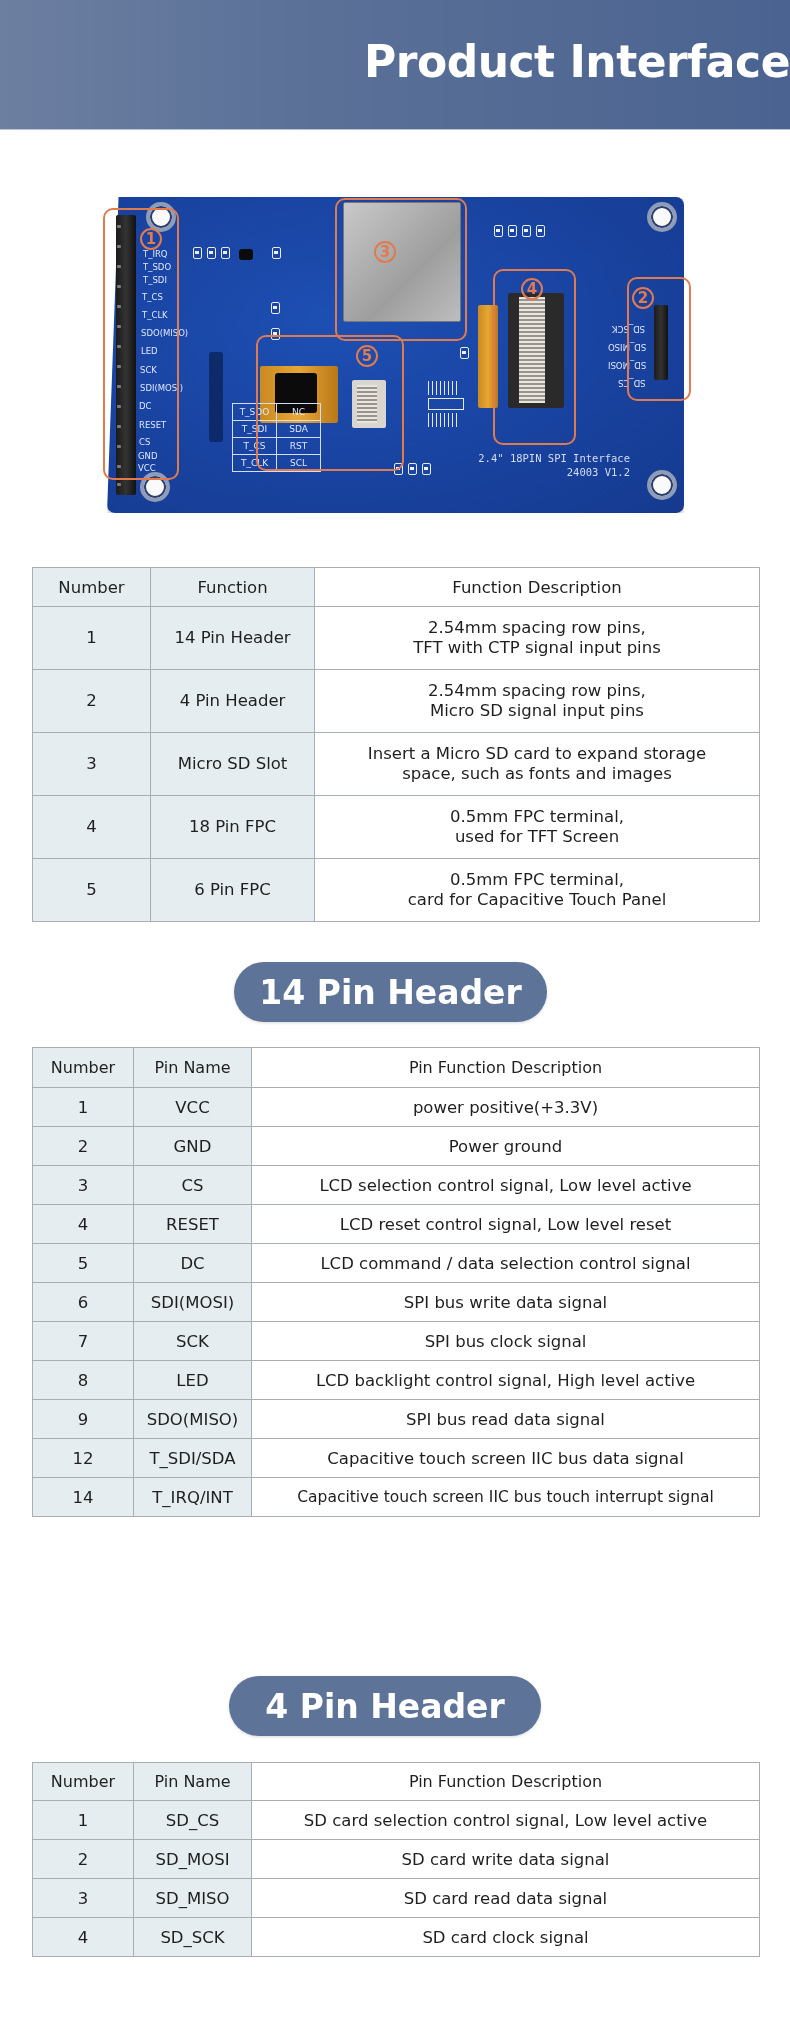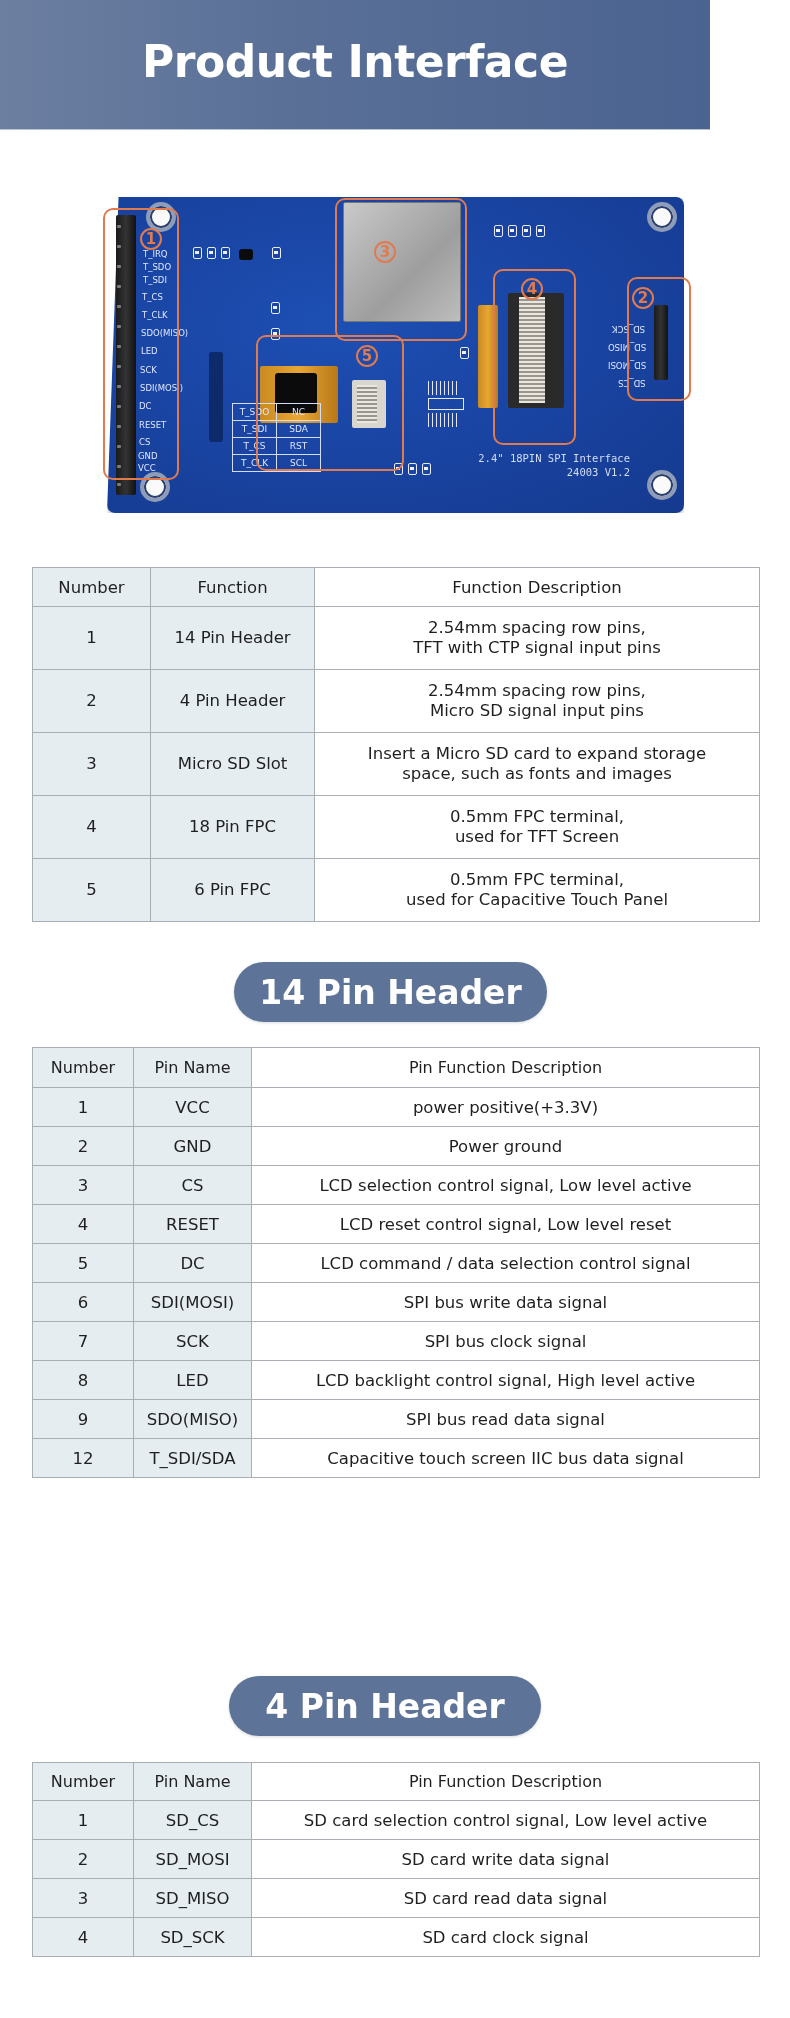--- a/index.html
+++ b/index.html
@@ -1,22 +1,22 @@
 <!DOCTYPE html>
 <html><head>
 <meta charset="utf-8">
 <style>
   * { box-sizing: border-box; margin: 0; padding: 0; }
   html, body { width: 790px; height: 2018px; background: #ffffff; overflow: hidden; }
   body { font-family: "DejaVu Sans", "Liberation Sans", sans-serif; color: #1d1d1d; position: relative; }
 
   .banner {
-    position: absolute; left: 0; top: 0; width: 710px; height: 130px;
+    position: absolute; left: 0; top: 0; width: 790px; height: 130px;
     background: linear-gradient(90deg, #6c7fa1 0%, #5a7097 40%, #4a6390 100%);
-    display: flex; align-items: center; justify-content: center;
+    display: flex; align-items: center; justify-content: flex-end;
     border-bottom: 1px solid #b9c2d0;
   }
   .banner h1 {
     color: #ffffff; font-family: "DejaVu Sans", sans-serif; font-weight: bold;
     font-size: 44px; letter-spacing: -0.5px; margin-top: -6px;
   }
 
   
   .pcb-wrap { position: absolute; left: 0; top: 185px; width: 790px; height: 340px; }
   .pcb {
@@ -257,21 +257,21 @@
     <td class="c-white">
           <span class="desc-line">0.5mm FPC terminal,</span>
           <span class="desc-line">used for TFT Screen</span>
         </td>
   </tr>
   <tr>
     <td class="c-shade">5</td>
     <td class="c-shade">6 Pin FPC</td>
     <td class="c-white">
           <span class="desc-line">0.5mm FPC terminal,</span>
-          <span class="desc-line">used for Capacitive Touch Panel</span>
+          <span class="desc-line">card for Capacitive Touch Panel</span>
         </td>
   </tr>
 </tbody>
   </table>
 
 <div class="pill pill-14">14 Pin Header</div>
 
 <table class="spec t2">
   <colgroup>
       <col style="width:101px">
@@ -327,20 +327,25 @@
   <tr>
         <td class="c-shade">9</td>
         <td class="c-shade">SDO(MISO)</td>
         <td class="c-white">SPI bus read data signal</td>
       </tr>
   <tr>
         <td class="c-shade">12</td>
         <td class="c-shade">T_SDI/SDA</td>
         <td class="c-white">Capacitive touch screen IIC bus data signal</td>
       </tr>
+  <tr>
+        <td class="c-shade">14</td>
+        <td class="c-shade">T_IRQ/INT</td>
+        <td class="c-white" style="font-size:15.5px; white-space:nowrap;">Capacitive touch screen IIC bus touch interrupt signal</td>
+      </tr>
 </tbody>
   </table>
 
 <div class="pill pill-4">4 Pin Header</div>
 
 <table class="spec t3">
   <colgroup>
       <col style="width:101px">
       <col style="width:118px">
       <col style="width:508px">

